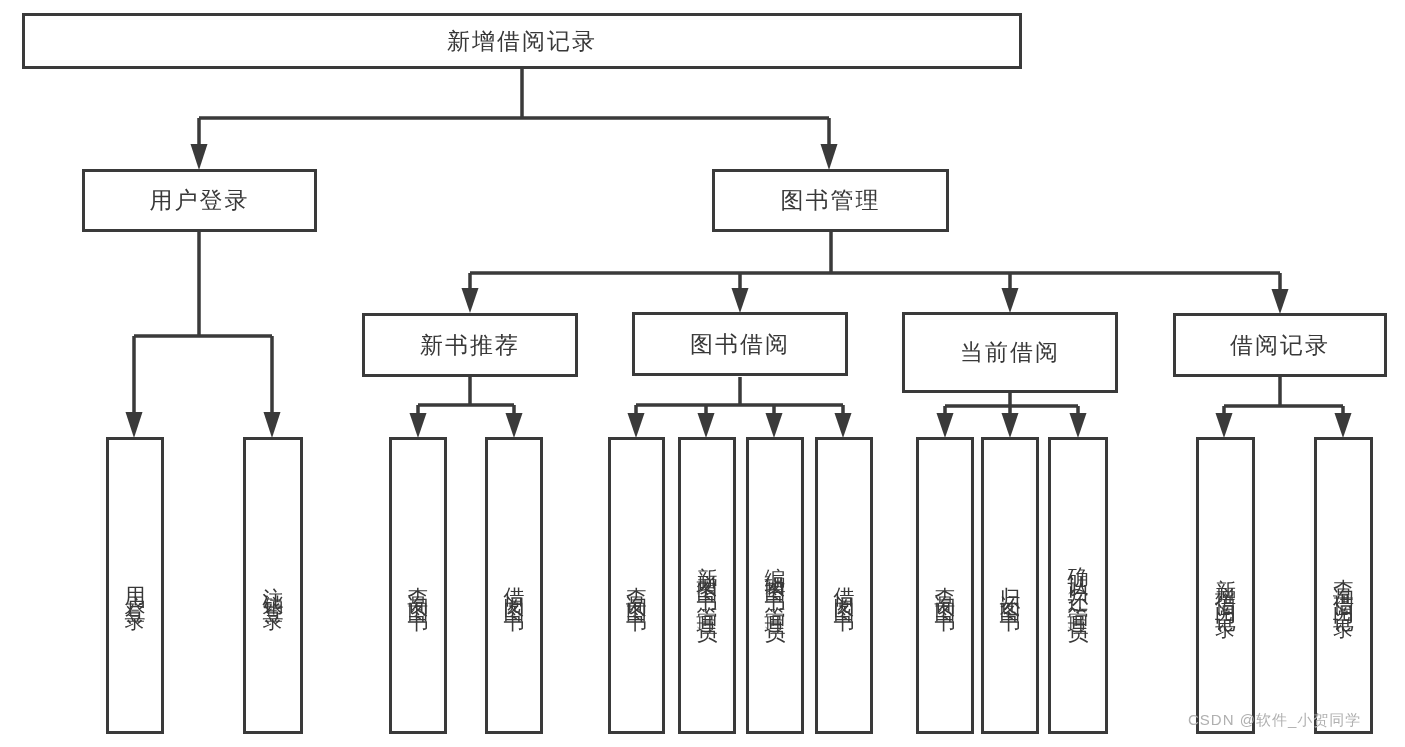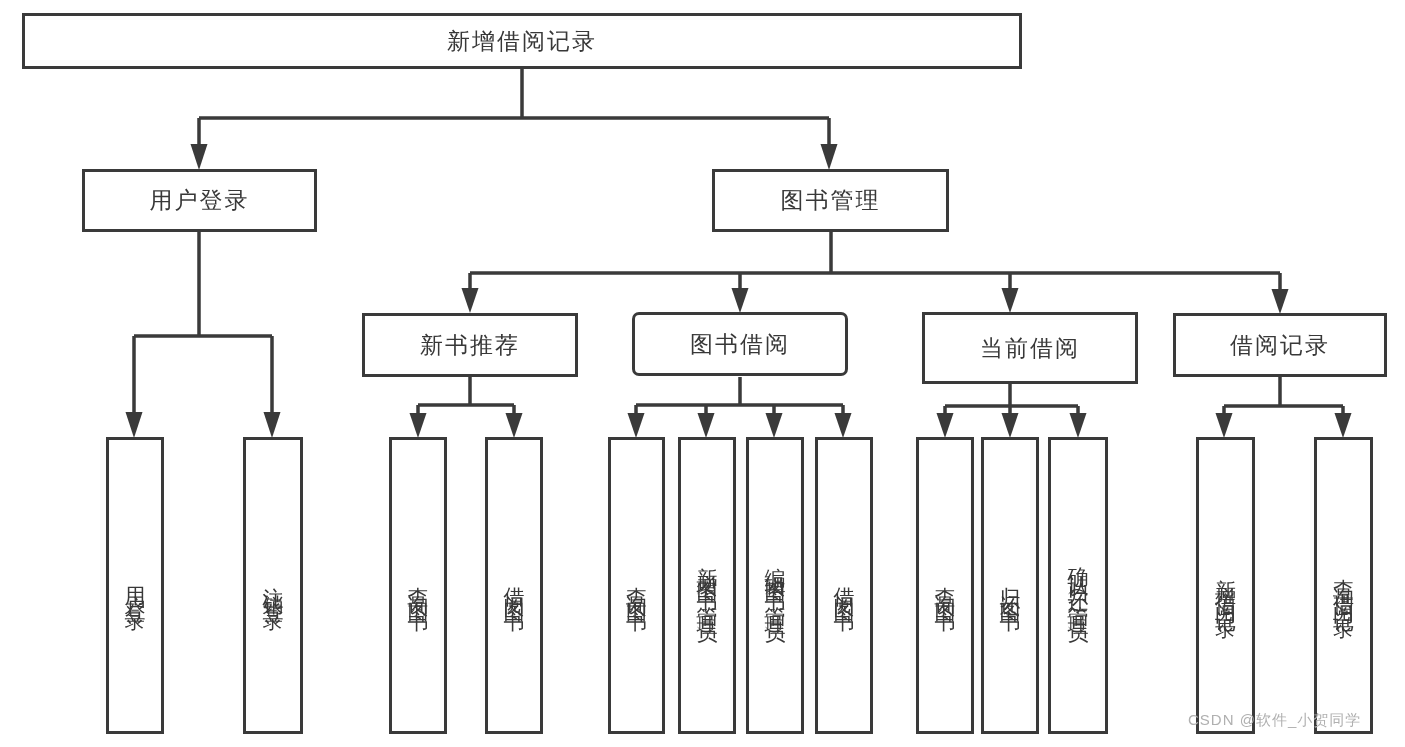--- a/index.html
+++ b/index.html
@@ -44,22 +44,22 @@
     white-space: nowrap;
     color: #383838;
   }
   
   .n-root   { left: 22px;  top: 13px;  width: 1000px; height: 56px; }
   
   .n-l2-0   { left: 82px;  top: 169px; width: 235px;  height: 63px; }
   .n-l2-1   { left: 712px; top: 169px; width: 237px;  height: 63px; }
   
   .n-l3-0   { left: 362px;  top: 313px; width: 216px; height: 64px; }
-  .n-l3-1   { left: 632px;  top: 312px; width: 216px; height: 64px; border-radius: 7px; }
-  .n-l3-2   { left: 922px;  top: 312px; width: 216px; height: 72px; }
+  .n-l3-1   { left: 632px;  top: 312px; width: 216px; height: 64px; }
+  .n-l3-2   { left: 902px;  top: 312px; width: 216px; height: 81px; }
   .n-l3-3   { left: 1173px; top: 313px; width: 214px; height: 64px; }
   
   .leaf { top: 437px; height: 297px; }
   .n-leaf-0  { left: 106px;  width: 58px; }
   .n-leaf-1  { left: 243px;  width: 60px; }
   .n-leaf-2  { left: 389px;  width: 58px; }
   .n-leaf-3  { left: 485px;  width: 58px; }
   .n-leaf-4  { left: 608px;  width: 57px; }
   .n-leaf-5  { left: 678px;  width: 58px; }
   .n-leaf-6  { left: 746px;  width: 58px; }

